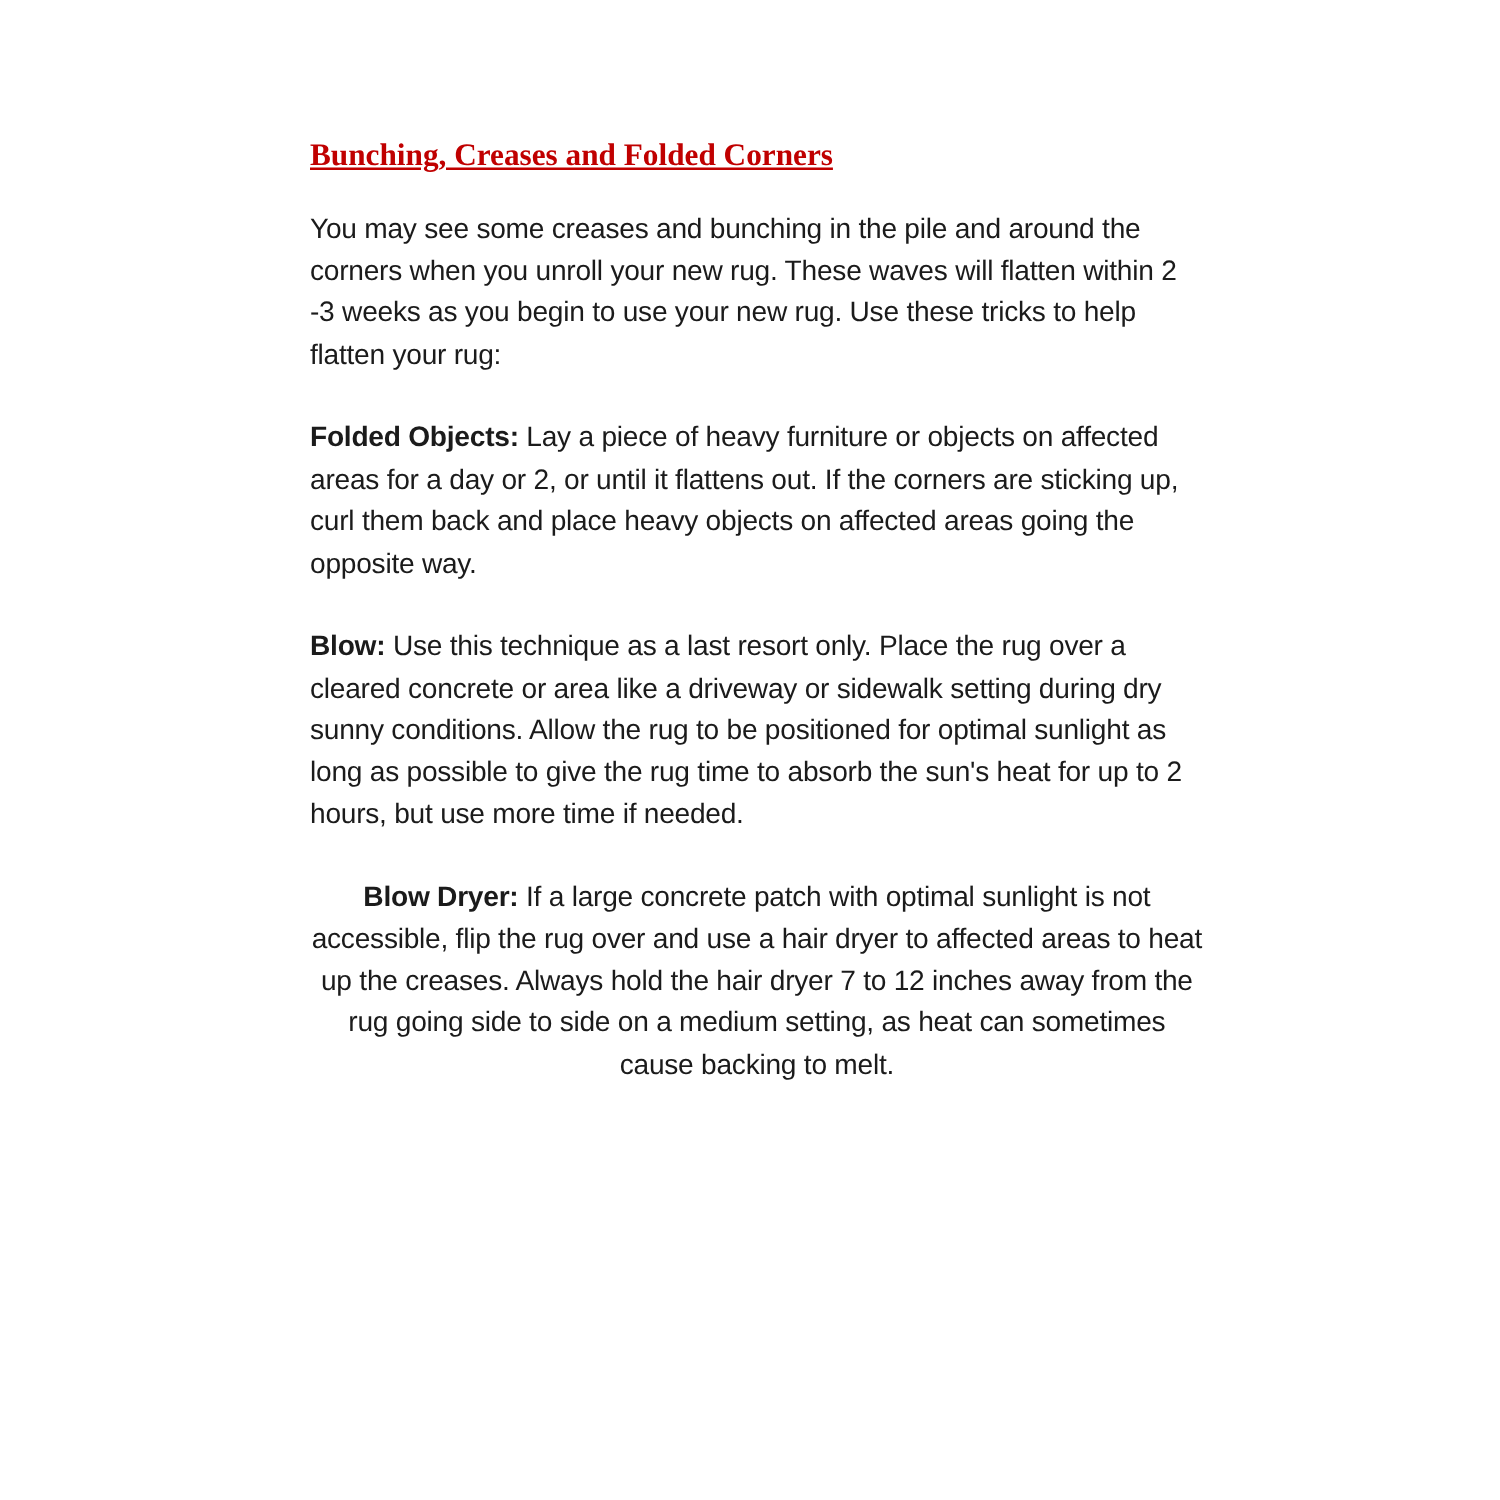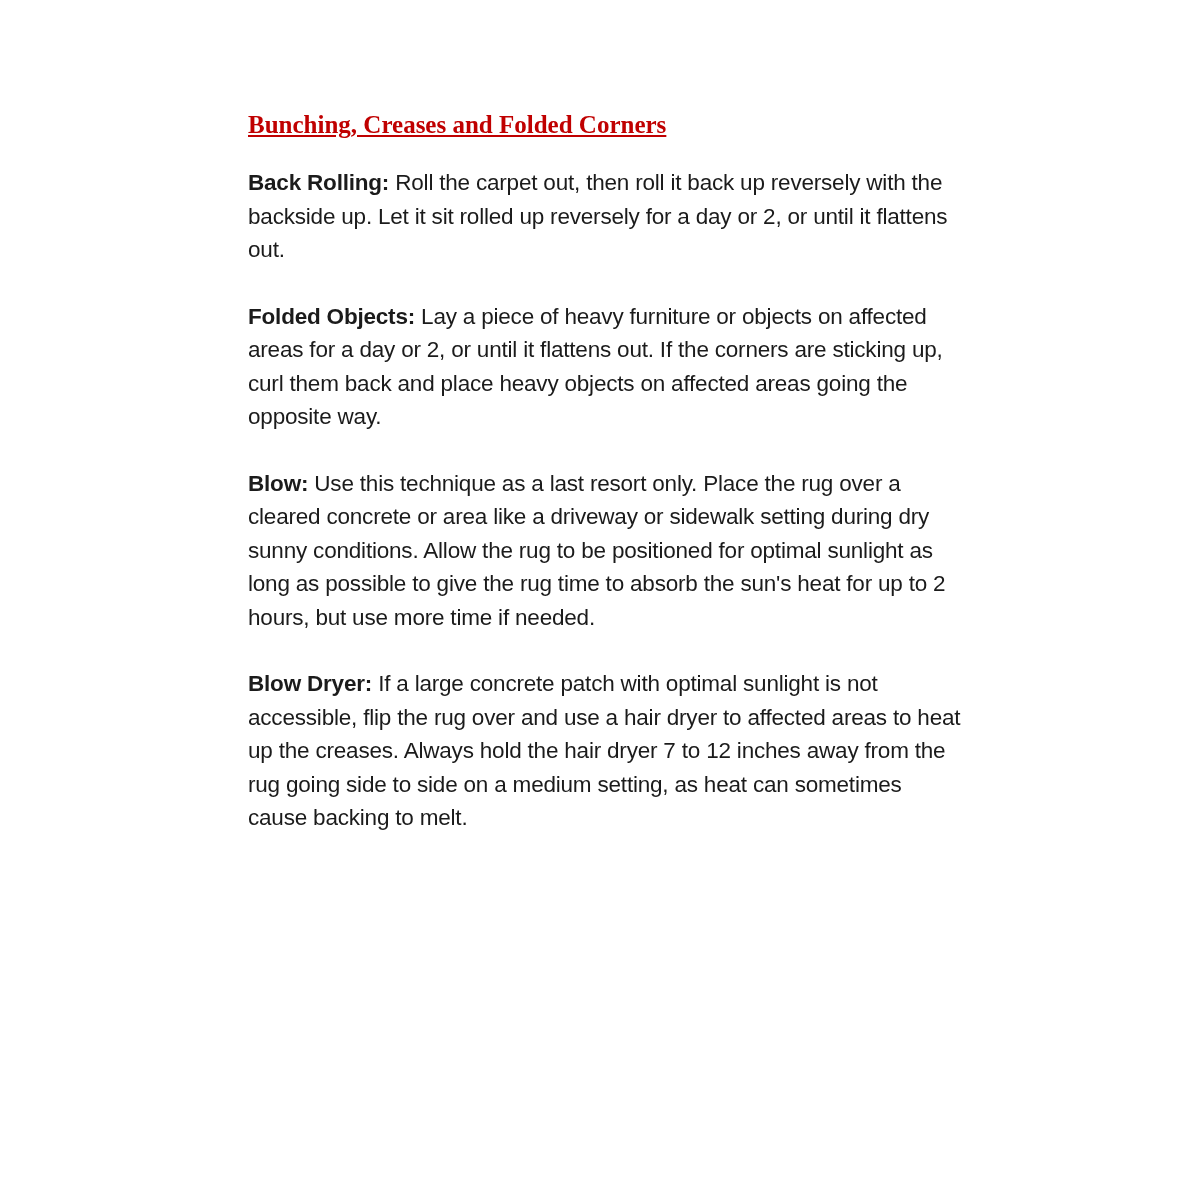--- a/index.html
+++ b/index.html
@@ -32,37 +32,38 @@
     margin: 0 0 26px 0;
   }
   .para {
     font-size: 22.5px;
     line-height: 33.5px;
     margin: 0 0 33px 0;
     letter-spacing: -0.2px;
   }
   .para:last-child {
     margin-bottom: 16px;
+    text-align: center;
   }
   .lead {
     font-weight: bold;
   }
 </style>
 </head>
 <body>
 
 <div class="page">
   <div class="content">
 
     <h1 class="doc-heading">Bunching, Creases and Folded Corners</h1>
 
+    <p class="para">
+      <span>You may see some creases and bunching in the pile and around the corners when you unroll your new rug. These waves will flatten within 2 -3 weeks as you begin to use your new rug. Use these tricks to help flatten your rug:</span>
+    </p>
 
-    <p class="para">
-      <span class="lead">Back Rolling:</span><span> Roll the carpet out, then roll it back up reversely with the backside up. Let it sit rolled up reversely for a day or 2, or until it flattens out.</span>
-    </p>
 
     <p class="para">
       <span class="lead">Folded Objects:</span><span> Lay a piece of heavy furniture or objects on affected areas for a day or 2, or until it flattens out. If the corners are sticking up, curl them back and place heavy objects on affected areas going the opposite way.</span>
     </p>
 
     <p class="para">
       <span class="lead">Blow:</span><span> Use this technique as a last resort only. Place the rug over a cleared concrete or area like a driveway or sidewalk setting during dry sunny conditions. Allow the rug to be positioned for optimal sunlight as long as possible to give the rug time to absorb the sun's heat for up to 2 hours, but use more time if needed.</span>
     </p>
 
     <p class="para">

